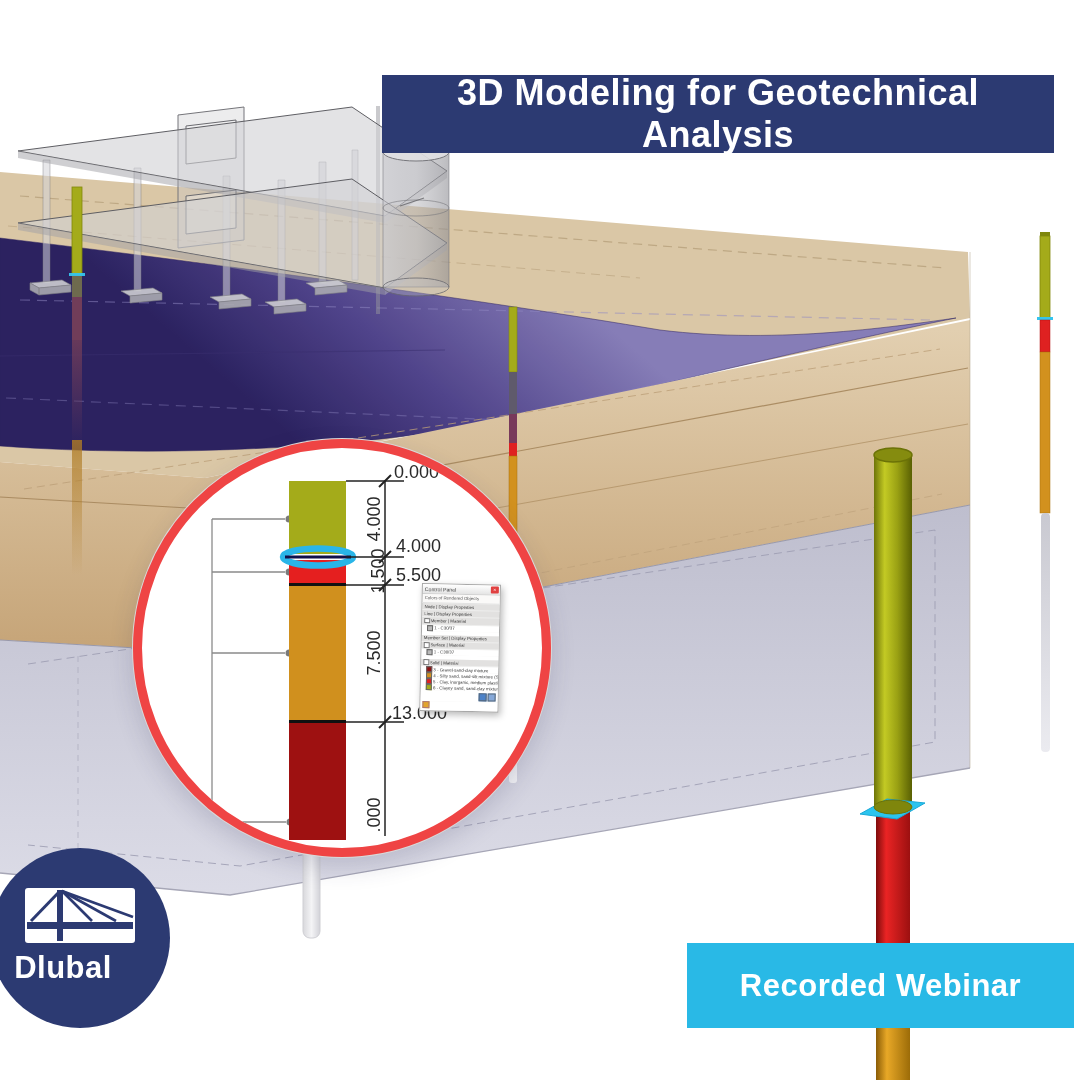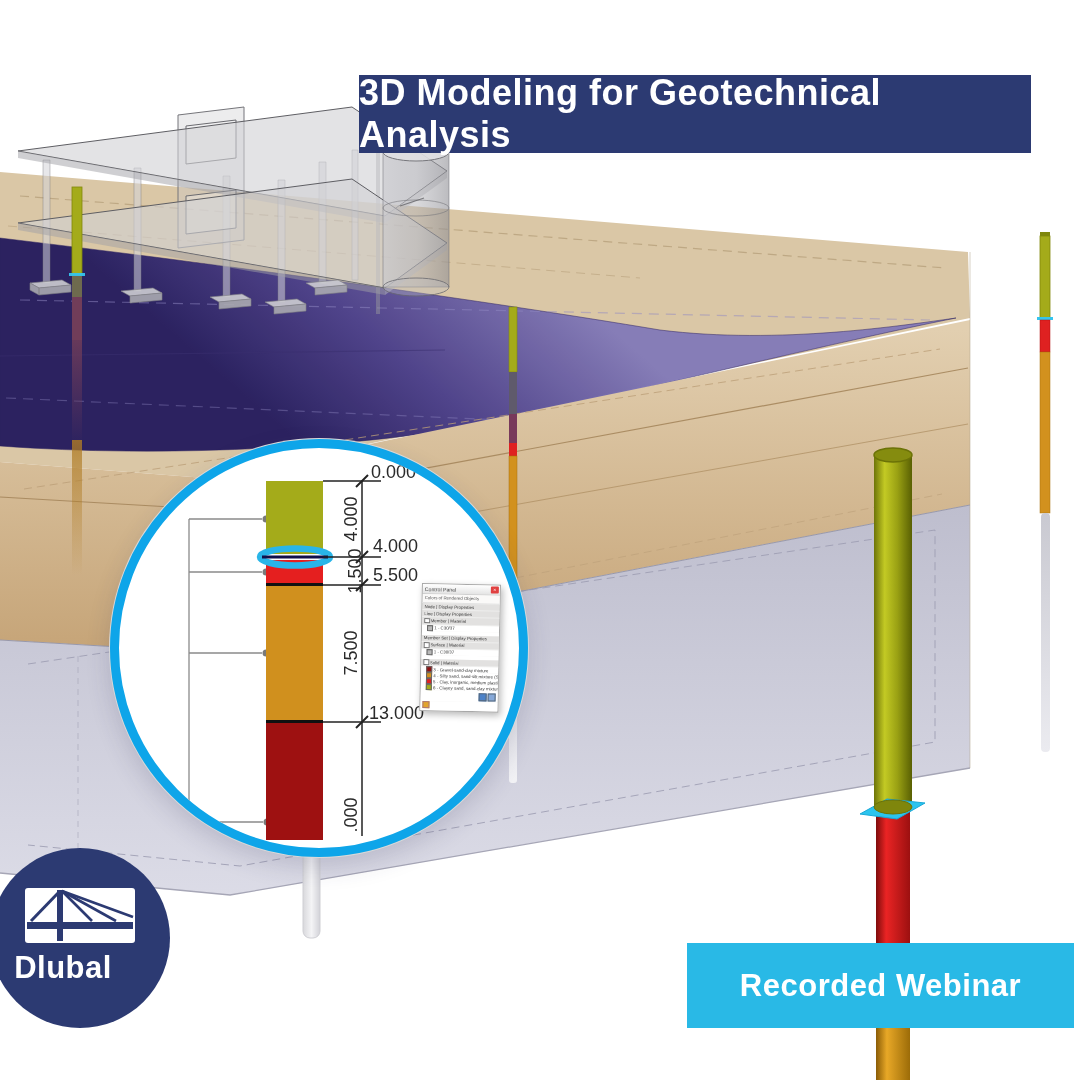--- a/index.html
+++ b/index.html
@@ -3,33 +3,33 @@
 <meta charset="utf-8">
 <style>
   html,body{margin:0;padding:0;background:#fff;}
   #stage{position:relative;width:1080px;height:1080px;overflow:hidden;background:#ffffff;
          font-family:"Liberation Sans",sans-serif;}
   #scene{position:absolute;left:0;top:0;}
 
   
   .banner{position:absolute;display:flex;align-items:center;justify-content:center;
           color:#fff;font-weight:bold;letter-spacing:.5px;}
-  #title-banner{left:359px;top:75px;width:672px;height:78px;background:#2c3a72;font-size:36px;}
+  #title-banner{left:382px;top:75px;width:672px;height:78px;background:#2c3a72;font-size:36px;text-align:center;}
   #webinar-banner{left:642px;top:943px;width:387px;height:85px;background:#29b9e6;font-size:31px;margin-left:45px;}
 
   
   #logo{position:absolute;left:-10px;top:848px;width:180px;height:180px;border-radius:50%;
         background:#2c3a72;}
   #logo .brand{position:absolute;left:0;top:102px;width:146px;text-align:center;color:#fff;
         font-weight:bold;font-size:31px;letter-spacing:.5px;}
   #logo svg{position:absolute;left:0;top:0;}
 
   
-  #magnifier{position:absolute;left:110px;top:439px;width:418px;height:418px;box-sizing:border-box;
-             border-radius:50%;background:#fff;border:9px solid #0ea5e9;overflow:hidden;
+  #magnifier{position:absolute;left:133px;top:439px;width:418px;height:418px;box-sizing:border-box;
+             border-radius:50%;background:#fff;border:9px solid #ef4444;overflow:hidden;
              box-shadow:0 0 0 1px #d9d9d9, 0 10px 24px rgba(50,50,90,.18);}
   #magnifier svg{position:absolute;left:0;top:0;}
   .dimtext{font-family:"Liberation Sans",sans-serif;font-size:18px;fill:#2a2a2a;}
 
   
   #control-panel{position:absolute;left:422px;top:583px;width:77px;background:#f4f3f2;
                  border:1px solid #a8a8a8;box-shadow:2px 3px 7px rgba(0,0,0,.28);
                  transform:rotate(1.2deg);transform-origin:top left;font-size:4.4px;color:#333;}
   .cp-titlebar{display:flex;justify-content:space-between;align-items:center;height:9px;
                background:linear-gradient(#ffffff,#e4e4e4);border-bottom:1px solid #cfcfcf;

